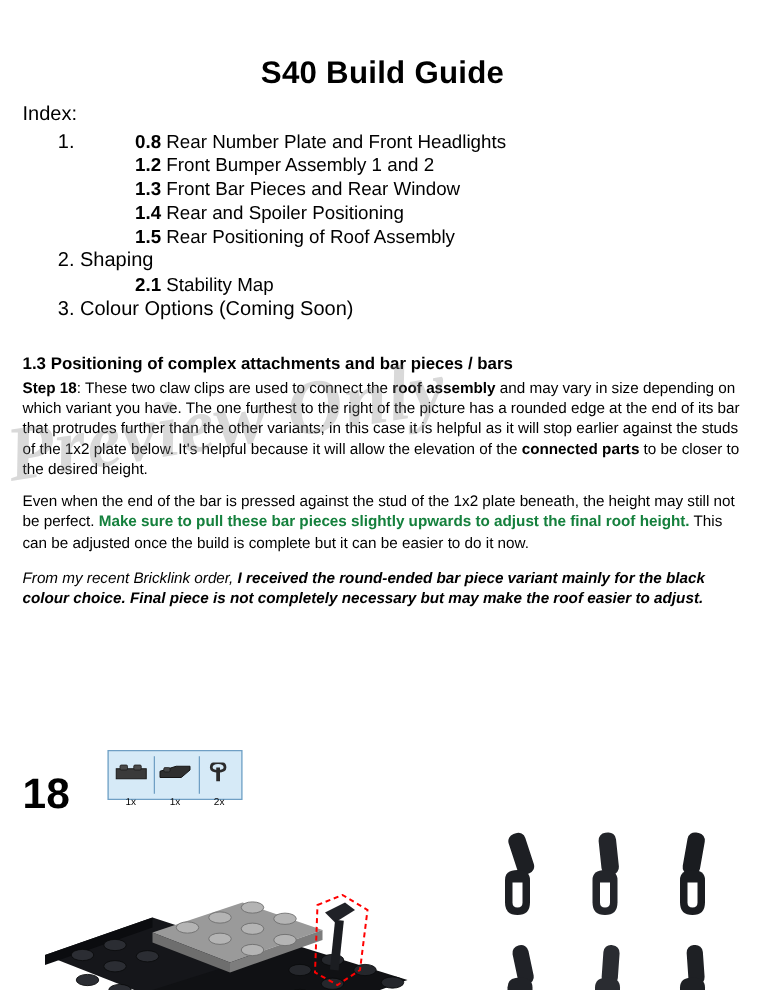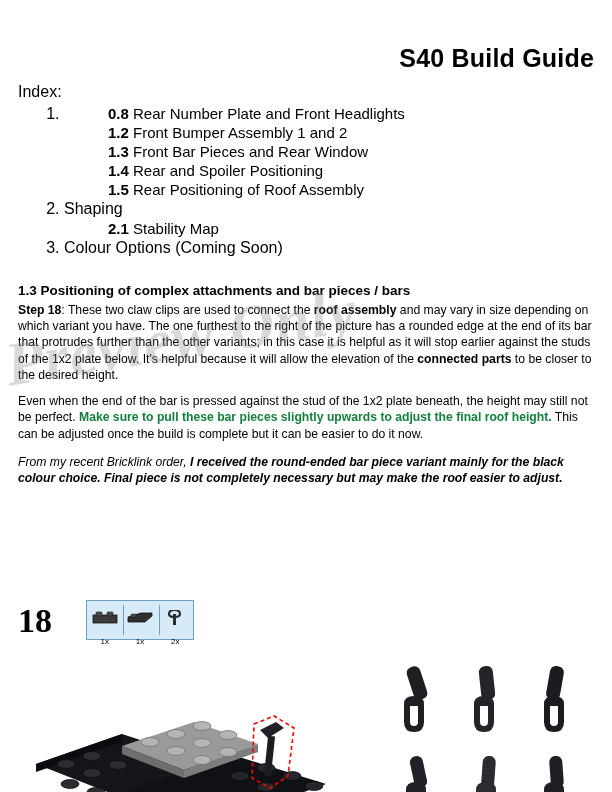--- a/index.html
+++ b/index.html
@@ -16,21 +16,21 @@
     overflow: hidden;
   }
   .page {
     position: relative;
     width: 612px;
     height: 792px;
     box-sizing: border-box;
     padding: 0 18px;
   }
   .title {
-    text-align: right;
+    text-align: center;
     font-size: 25px;
     font-weight: bold;
     margin: 44px 0 10px 0;
     letter-spacing: 0.2px;
   }
   .index-label {
     font-size: 16px;
     margin: 6px 0 0 0;
   }
   ol.top {
@@ -97,24 +97,24 @@
   
   .step-area {
     position: absolute;
     left: 18px;
     top: 556px;
     width: 576px;
   }
   .step-number {
     position: absolute;
     left: 0;
-    top: 2px;
+    top: 16px;
     font-size: 34px;
     font-weight: bold;
-    font-family: Liberation Serif, serif;
+    font-family: Liberation Sans, sans-serif;
   }
   .parts-box {
     position: absolute;
     left: 68px;
     top: 0;
     width: 108px;
     height: 40px;
     background: #d6eaf7;
     border: 1px solid #6f9fc4;
     box-sizing: border-box;

